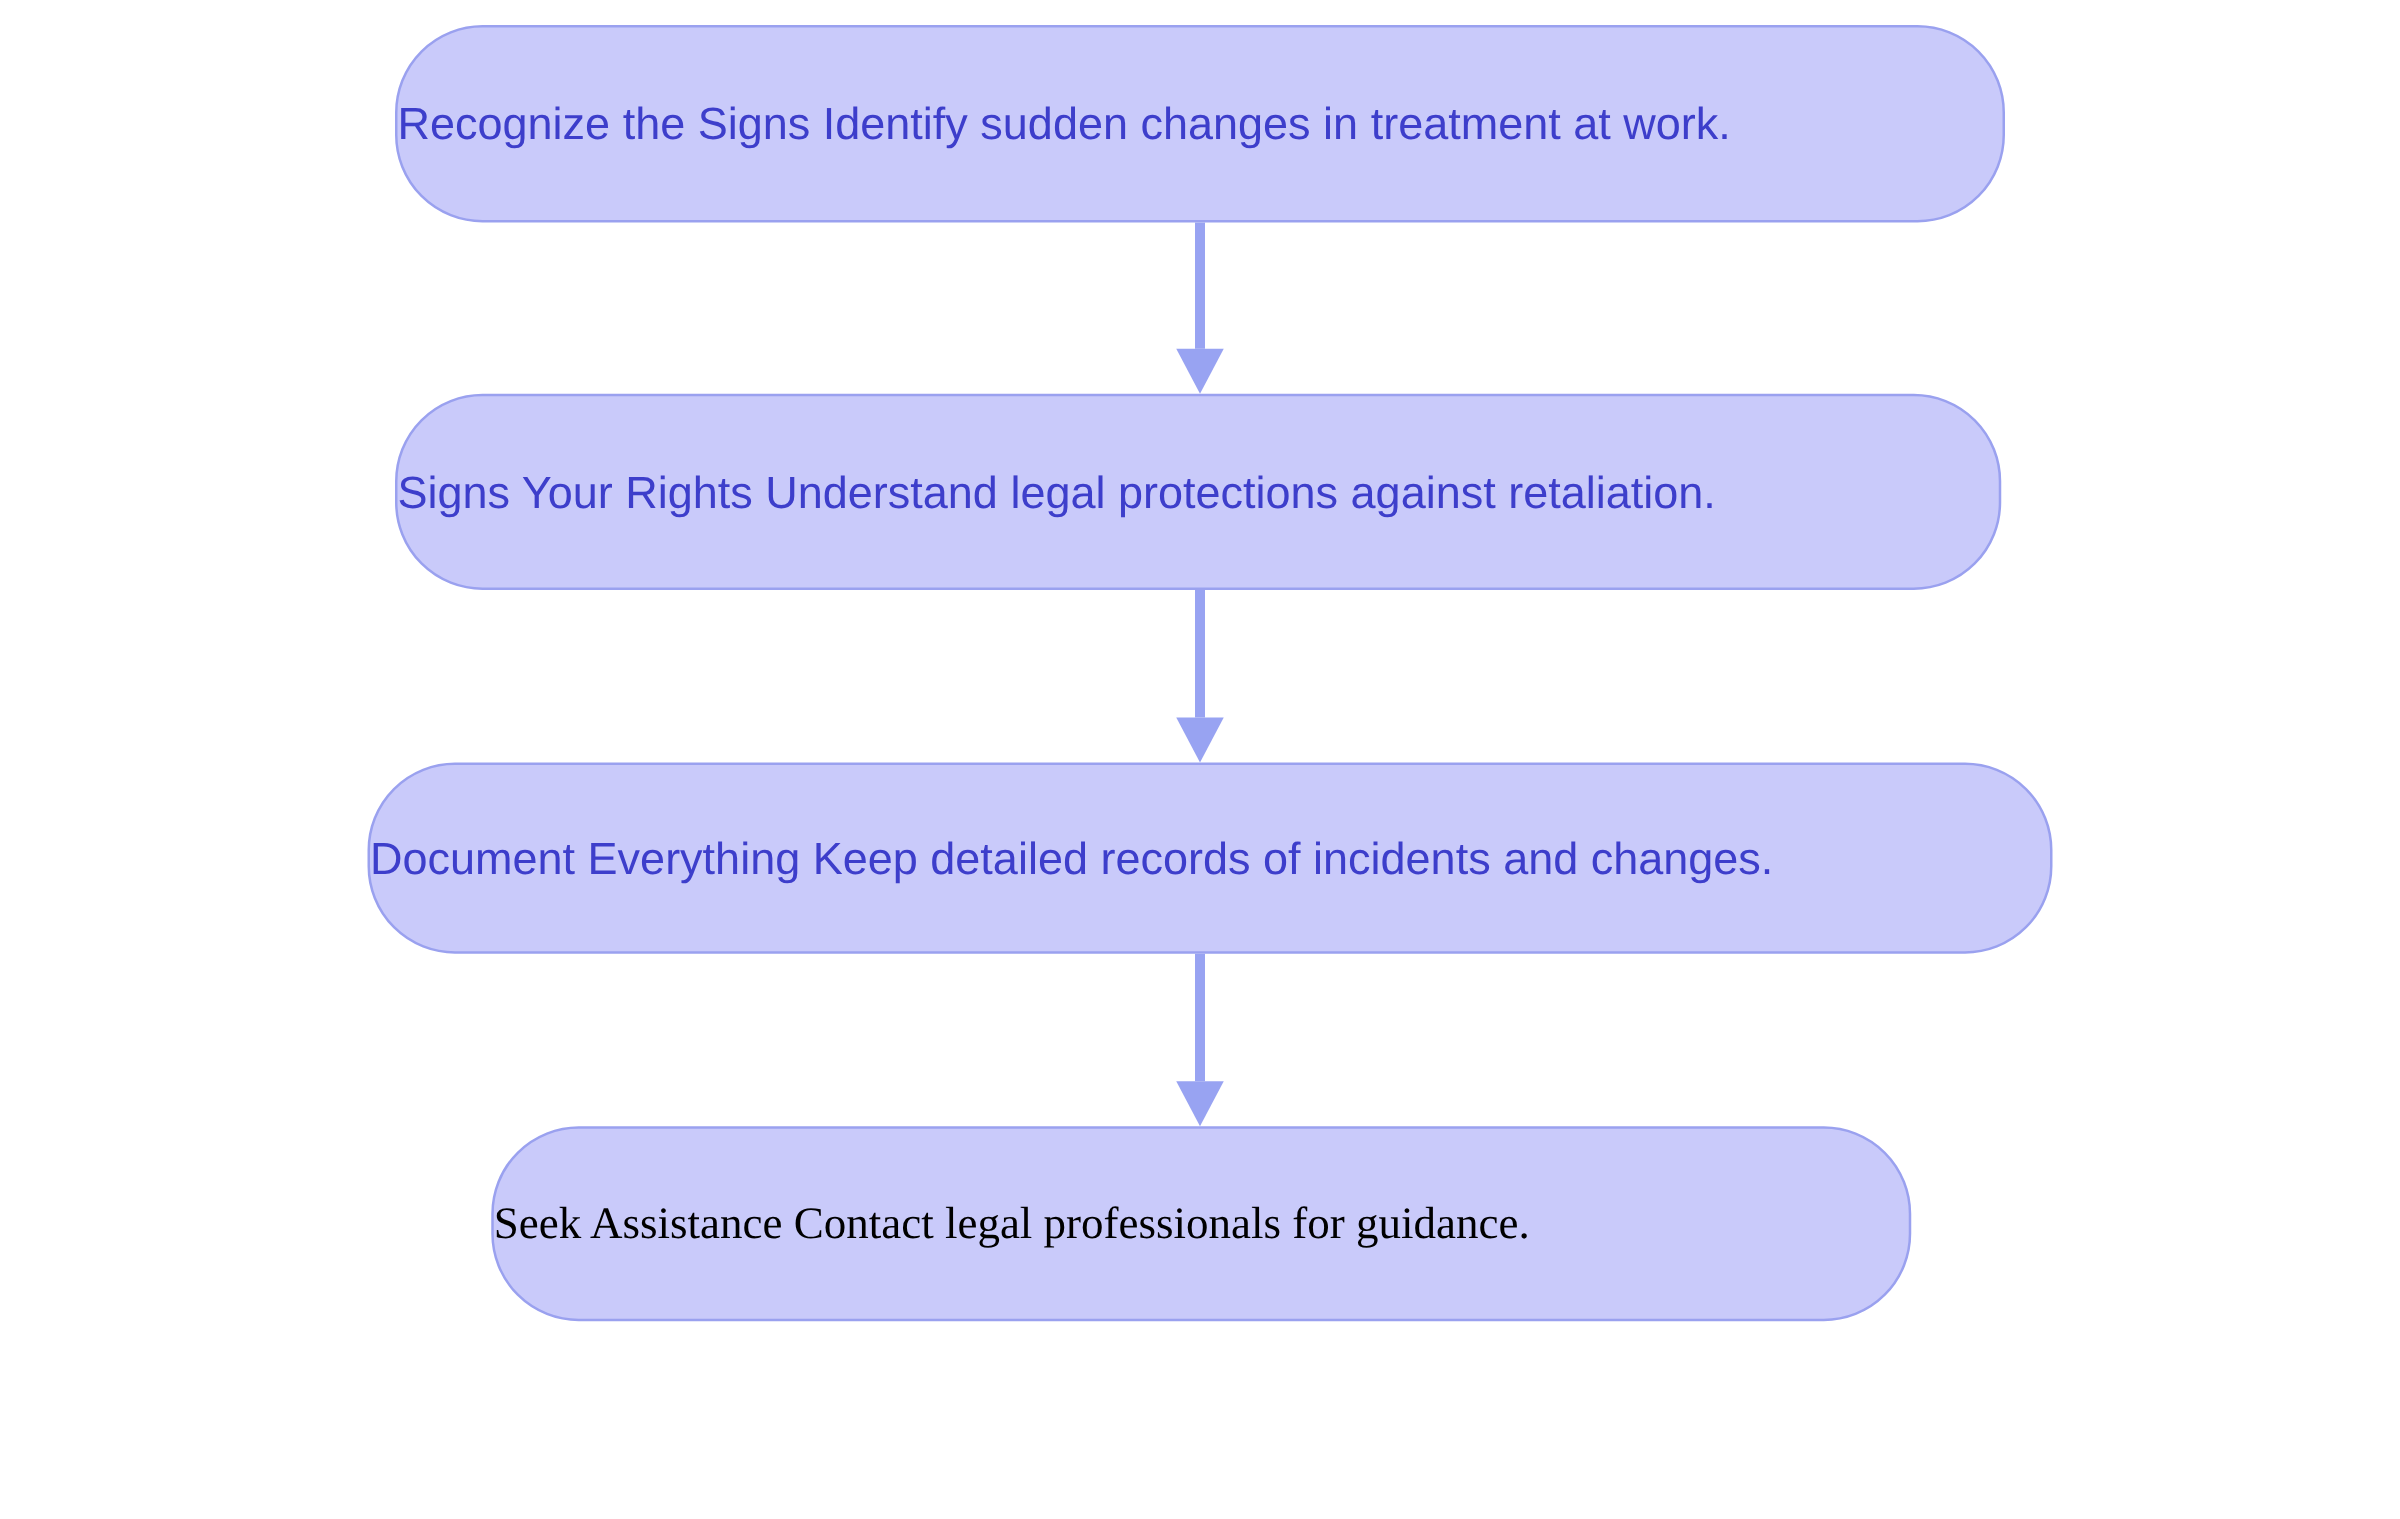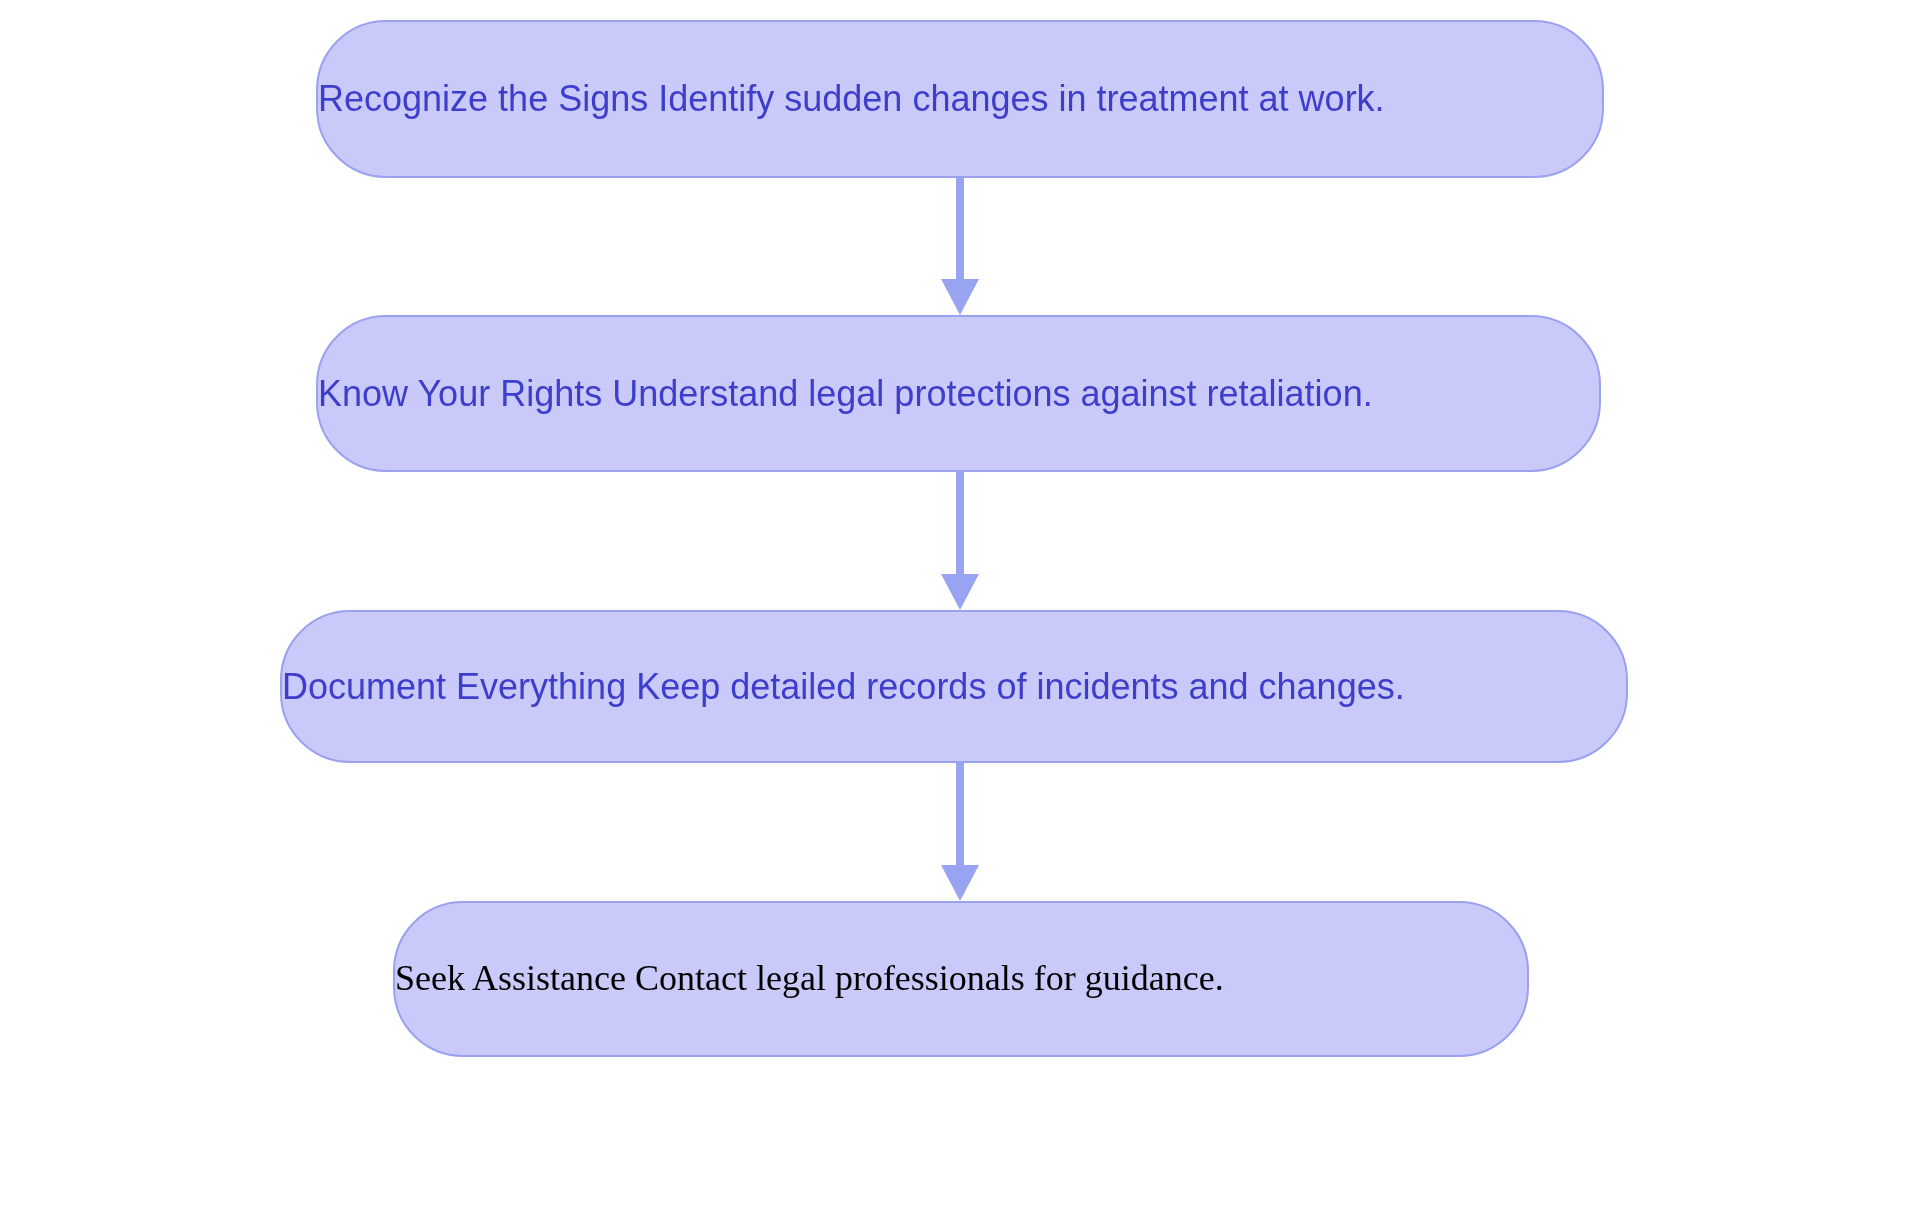--- a/index.html
+++ b/index.html
@@ -27,21 +27,21 @@
   }
   .flow-box .box-label {
     font-size: 36px;
     line-height: 1.2;
     color: #3d3ecb;
     white-space: nowrap;
     letter-spacing: 0px;
   }
   .box1 { left: 316px; top: 20px;  width: 1288px; height: 158px; }
   .box2 { left: 316px; top: 315px; width: 1285px; height: 157px; }
-  .box3 { left: 280px; top: 610px; width: 1348px; height: 153px; }
+  .box3 { left: 294px; top: 610px; width: 1348px; height: 153px; }
   .box4 { left: 393px; top: 901px; width: 1136px; height: 156px; }
 
   .flow-arrow {
     position: absolute;
     left: 941px;
     width: 38px;
     display: flex;
     flex-direction: column;
     align-items: center;
   }
@@ -107,21 +107,21 @@
   <div class="flow-box box1" style="background-color: rgb(201, 202, 250); border-color: rgb(154, 161, 239);">
     <span class="box-label" style="color: rgb(61, 62, 203);">Recognize the Signs Identify sudden changes in treatment at work.</span>
   </div>
 
   <div class="flow-arrow arrow1">
     <div class="arrow-shaft" style="background-color: rgb(152, 163, 242);"></div>
     <div class="arrow-head" style="border-top-color: rgb(152, 163, 242);"></div>
   </div>
 
   <div class="flow-box box2" style="background-color: rgb(201, 202, 250); border-color: rgb(154, 161, 239);">
-    <span class="box-label" style="color: rgb(61, 62, 203);">Know Your Rights Understand legal protections against retaliation.</span>
+    <span class="box-label" style="color: rgb(61, 62, 203);">Signs Your Rights Understand legal protections against retaliation.</span>
   </div>
 
   <div class="flow-arrow arrow2">
     <div class="arrow-shaft" style="background-color: rgb(152, 163, 242);"></div>
     <div class="arrow-head" style="border-top-color: rgb(152, 163, 242);"></div>
   </div>
 
   <div class="flow-box box3" style="background-color: rgb(201, 202, 250); border-color: rgb(154, 161, 239);">
     <span class="box-label" style="color: rgb(61, 62, 203);">Document Everything Keep detailed records of incidents and changes.</span>
   </div>

